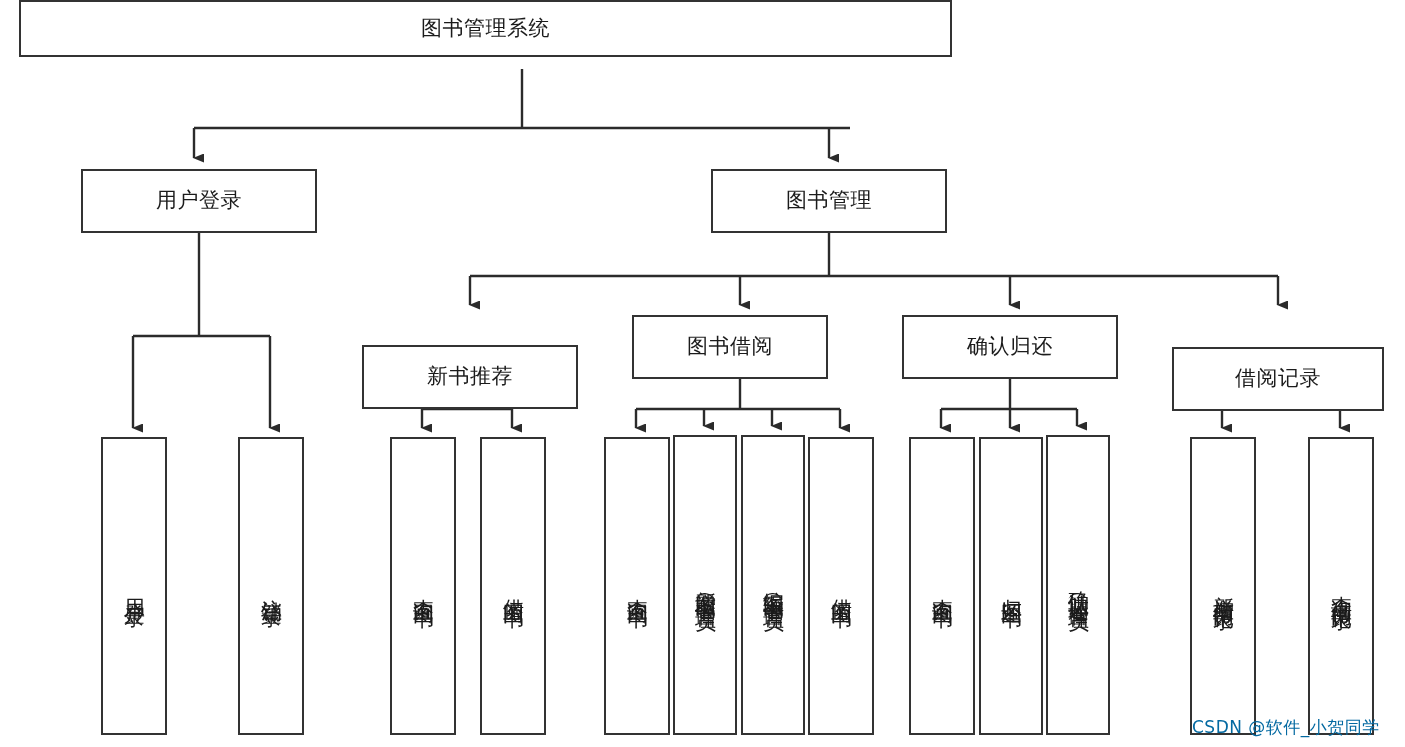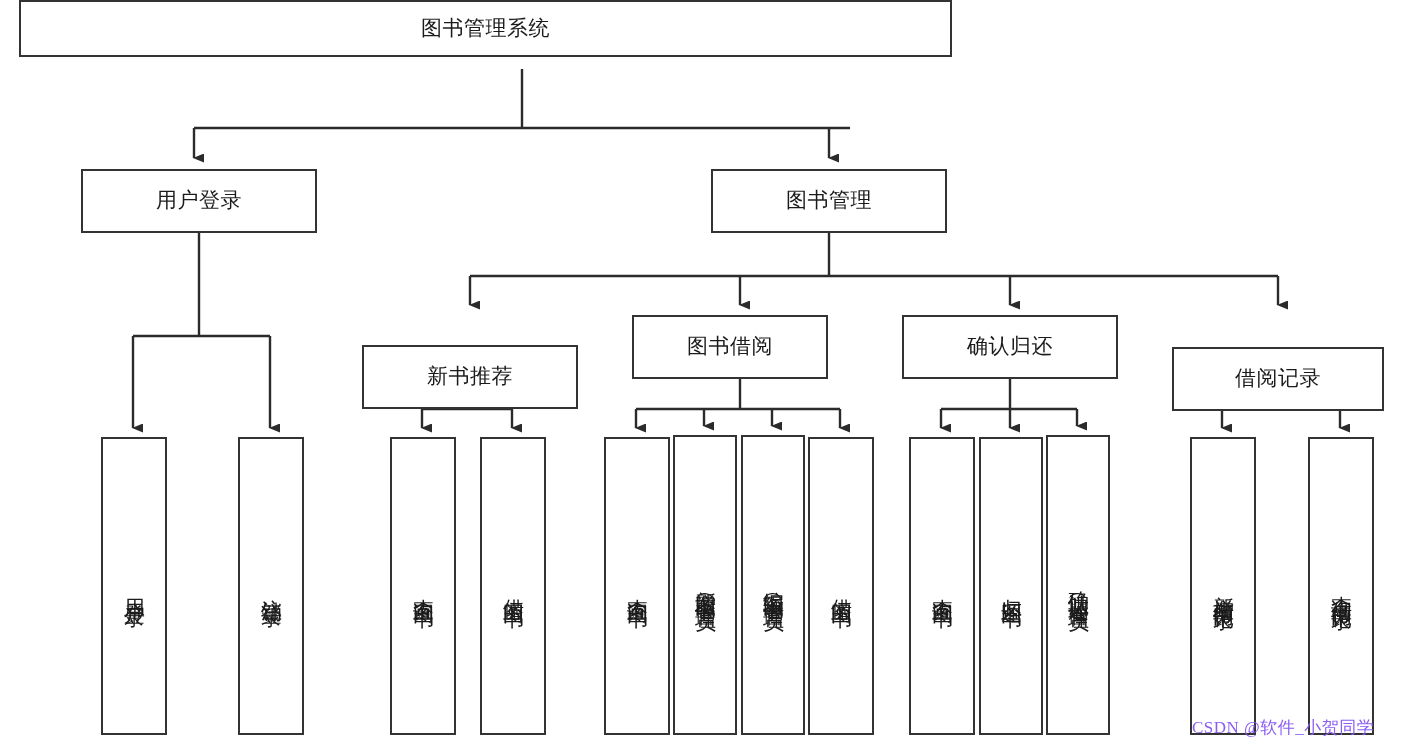--- a/index.html
+++ b/index.html
@@ -52,26 +52,25 @@
   .node.vert .label {
     writing-mode: vertical-rl;
     text-orientation: upright;
     font-size: 21px;
     line-height: 1.1;
     letter-spacing: 3px;
     white-space: nowrap;
   }
   .watermark {
     position: absolute;
-    color: #8b5cf6;
+    color: #0369a1;
     font-size: 17px;
     letter-spacing: 0.5px;
     white-space: nowrap;
     pointer-events: none;
-    font-family: Liberation Serif, serif;
   }
 </style>
 </head>
 <body>
 
 <div id="canvas">
 
   <svg id="wires" viewBox="0 0 1405 747" xmlns="http://www.w3.org/2000/svg">
     <defs>
       <marker id="arrow" markerWidth="9" markerHeight="11" refX="4.5" refY="10" orient="auto" markerUnits="userSpaceOnUse">

